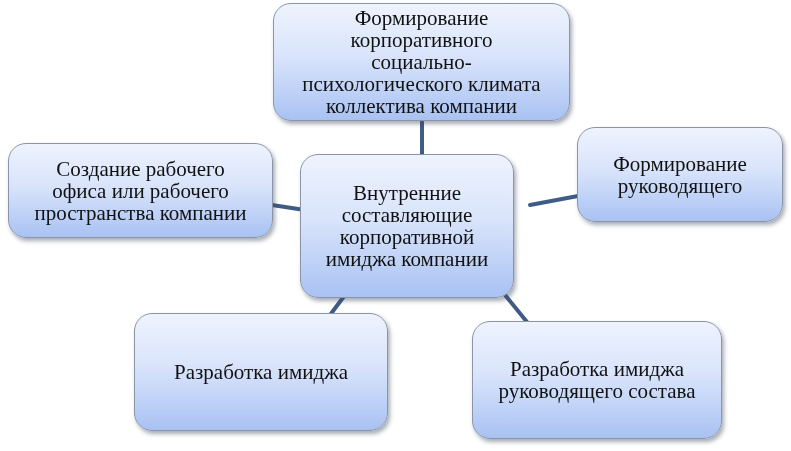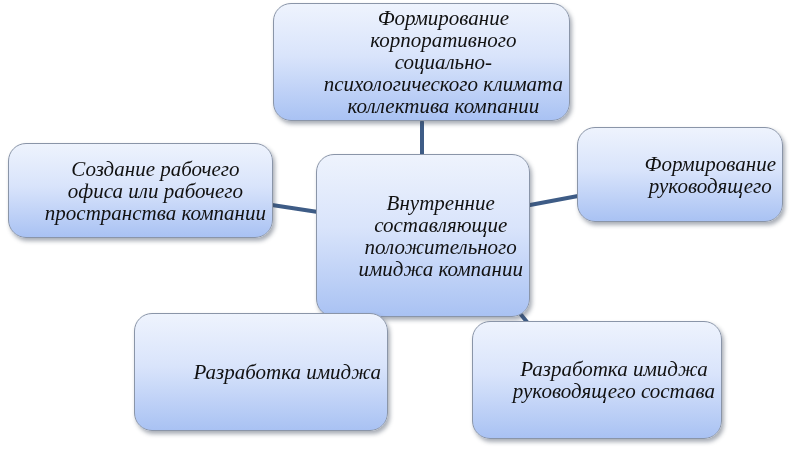--- a/index.html
+++ b/index.html
@@ -24,28 +24,27 @@
     }
     .node {
       position: absolute;
       box-sizing: border-box;
       border: 1px solid #8a95a8;
       border-radius: 18px;
       background: linear-gradient(to bottom, #eef3fd 0%, #d9e4fb 45%, #a9c2f3 100%);
       box-shadow: 2px 3px 4px rgba(60, 70, 90, 0.45);
       display: flex;
       align-items: center;
-      justify-content: flex-end;
+      justify-content: center;
       text-align: center;
       color: #111111;
       font-size: 21px;
       line-height: 22px;
       z-index: 1;
       padding: 0 6px;
-      font-style: italic;
     }
     .node span {
       display: block;
     }
   </style>
 </head>
 <body>
 
 <svg class="connectors" viewBox="0 0 791 451">
   <g stroke="#3e5c86" stroke-width="4" stroke-linecap="round">
@@ -68,25 +67,25 @@
 </div>
 
 <div class="node" style="left:8px; top:143px; width:265px; height:95px;">
   <div>
     <span>Создание рабочего</span>
     <span>офиса или рабочего</span>
     <span>пространства компании</span>
   </div>
 </div>
 
-<div class="node" style="left:316px; top:154px; width:214px; height:163px;">
+<div class="node" style="left:300px; top:154px; width:214px; height:144px;">
   <div>
     <span>Внутренние</span>
     <span>составляющие</span>
-    <span>положительного</span>
+    <span>корпоративной</span>
     <span>имиджа компании</span>
   </div>
 </div>
 
 <div class="node" style="left:577px; top:127px; width:206px; height:95px;">
   <div>
     <span>Формирование</span>
     <span>руководящего</span>
   </div>
 </div>

